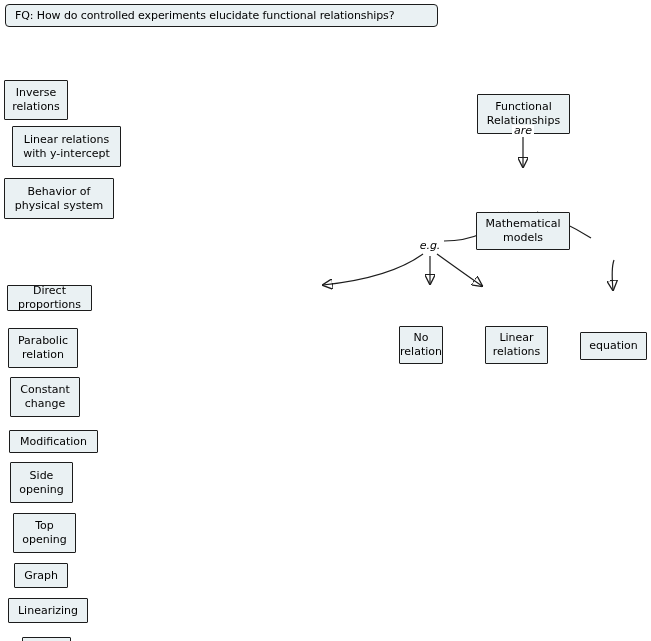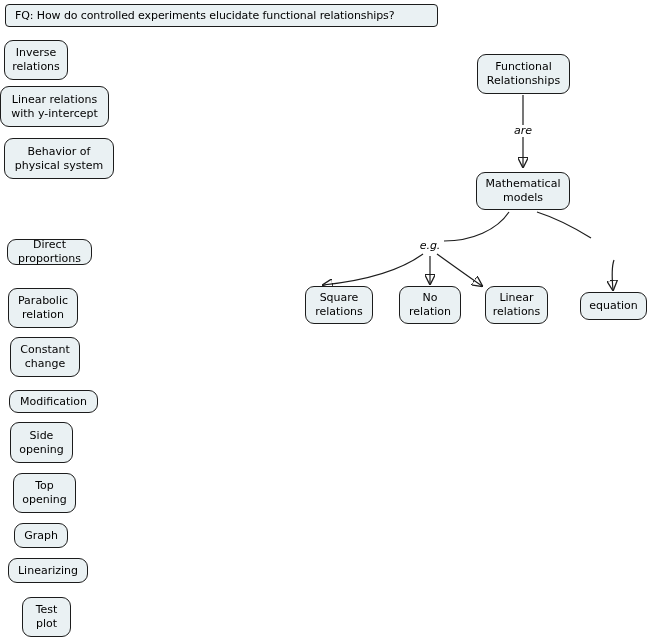--- a/index.html
+++ b/index.html
@@ -14,29 +14,30 @@
     height: 641px;
     background: #ffffff;
     overflow: hidden;
     color: #000000;
   }
   .node {
     position: absolute;
     box-sizing: border-box;
     background: #eaf1f3;
     border: 1px solid #1c1c1c;
-    border-radius: 9px;
+    border-radius: 1px;
     display: flex;
     align-items: center;
     justify-content: center;
     text-align: center;
     font-size: 11px;
     line-height: 14px;
     color: #000000;
     padding: 2px 4px;
+    margin-top: 40px;
   }
   .title-node {
     position: absolute;
     box-sizing: border-box;
     background: #eaf1f3;
     border: 1px solid #1c1c1c;
     border-radius: 4px;
     display: flex;
     align-items: center;
     justify-content: flex-start;
@@ -86,35 +87,34 @@
     <path d="M537,212 Q562,220 591,238"></path>
     <path d="M423,254 Q390,278 323,285" marker-end="url(#arrow)"></path>
     <path d="M430,256 L430,284" marker-end="url(#arrow)"></path>
     <path d="M437,254 Q462,272 482,286" marker-end="url(#arrow)"></path>
     <path d="M614,260 Q611,268 613,290" marker-end="url(#arrow)"></path>
   </svg>
 
   <div class="title-node" style="left:5px; top:4px; width:433px; height:23px;">FQ: How do controlled experiments elucidate functional relationships?</div>
 
   <div class="node" style="left:4px;  top:40px;  width:64px;  height:40px;">Inverse relations</div>
-  <div class="node" style="left:0;  top:86px;  width:109px; height:41px;">Linear relations with y-intercept</div>
+  <div class="node" style="left:12px;  top:86px;  width:109px; height:41px;">Linear relations with y-intercept</div>
   <div class="node" style="left:4px;  top:138px; width:110px; height:41px;">Behavior of physical system</div>
-  <div class="node" style="left:7px;  top:239px; width:85px;  height:26px;">Direct proportions</div>
+  <div class="node" style="left:7px;  top:245px; width:85px;  height:26px;">Direct proportions</div>
   <div class="node" style="left:8px;  top:288px; width:70px;  height:40px;">Parabolic relation</div>
   <div class="node" style="left:10px; top:337px; width:70px;  height:40px;">Constant change</div>
   <div class="node" style="left:9px;  top:390px; width:89px;  height:23px;">Modification</div>
   <div class="node" style="left:10px; top:422px; width:63px;  height:41px;">Side opening</div>
   <div class="node" style="left:13px; top:473px; width:63px;  height:40px;">Top opening</div>
   <div class="node" style="left:14px; top:523px; width:54px;  height:25px;">Graph</div>
   <div class="node" style="left:8px;  top:558px; width:80px;  height:25px;">Linearizing</div>
   <div class="node" style="left:22px; top:597px; width:49px;  height:40px;">Test plot</div>
 
   <div class="node" style="left:477px; top:54px;  width:93px; height:40px;">Functional Relationships</div>
   <div class="node" style="left:476px; top:172px; width:94px; height:38px;">Mathematical models</div>
-  <div class="node" style="left:305px; top:286px; width:68px; height:38px;">Square relations</div>
-  <div class="node" style="left:399px; top:286px; width:62px; height:38px;">No relation</div>
+  <div class="node" style="left:399px; top:286px; width:44px; height:38px;">No relation</div>
   <div class="node" style="left:485px; top:286px; width:63px; height:38px;">Linear relations</div>
   <div class="node" style="left:580px; top:292px; width:67px; height:28px;">equation</div>
 
   <div class="link-label" style="left:523px; top:125px;">are</div>
   <div class="link-label" style="left:430px; top:240px;">e.g.</div>
 
 </div>
 
 </body></html>

